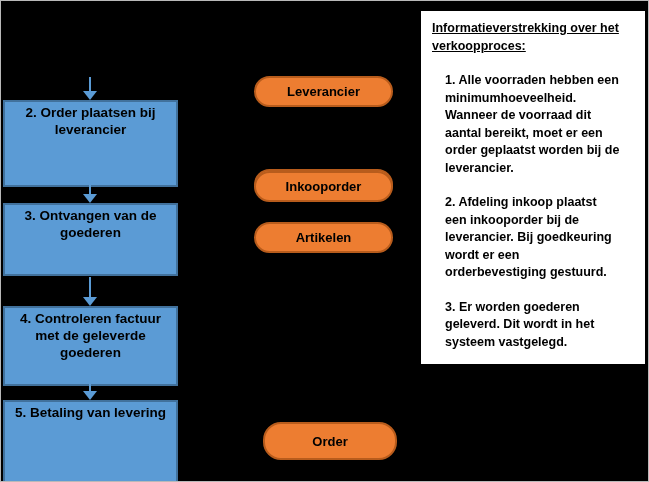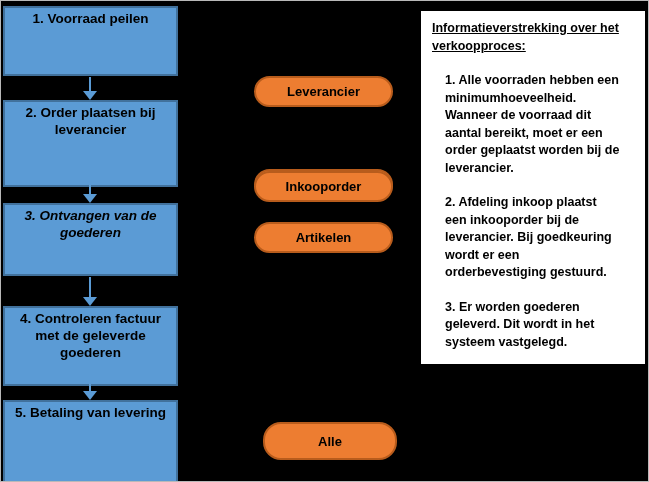--- a/index.html
+++ b/index.html
@@ -24,21 +24,21 @@
     border: 2px solid #41719c;
     color: #000000;
     font-weight: bold;
     font-size: 13.5px;
     line-height: 17px;
     text-align: center;
     padding: 2px 6px 0 6px;
   }
   .step-1 { top: 5px;   height: 70px; }
   .step-2 { top: 99px;  height: 87px; text-align: center; }
-  .step-3 { top: 202px; height: 73px; font-style: italic; }
+  .step-3 { top: 202px; height: 73px; }
   .step-4 { top: 305px; height: 80px; }
   .step-5 { top: 399px; height: 90px; }
 
   
   .arrow {
     position: absolute;
     left: 82px;
     width: 14px;
   }
   .arrow .shaft {
@@ -106,21 +106,20 @@
     text-decoration: underline;
     margin: 4px;
   }
   .info-panel p { margin: 17px; }
 </style>
 </head>
 <body>
 
 <div class="canvas">
 
-  <div class="step step-1">1. Voorraad peilen</div>
 
   <div class="arrow arrow-1">
     <div class="shaft"></div>
     <div class="head"></div>
   </div>
 
   <div class="step step-2">2. Order plaatsen bij leverancier</div>
 
   <div class="arrow arrow-2">
     <div class="shaft"></div>
@@ -140,21 +139,21 @@
     <div class="shaft"></div>
     <div class="head"></div>
   </div>
 
   <div class="step step-5">5. Betaling van levering</div>
 
   <div class="pill pill-1">Leverancier</div>
   <div class="pill pill-2">Orderbevestiging</div>
   <div class="pill pill-3">Inkooporder</div>
   <div class="pill pill-4">Artikelen</div>
-  <div class="pill pill-5">Alle</div>
+  <div class="pill pill-5">Order</div>
 
   <div class="info-panel">
     <p class="title">Informatieverstrekking over het verkoopproces:</p>
     <p>1. Alle voorraden hebben een minimumhoeveelheid. Wanneer de voorraad dit aantal bereikt, moet er een order geplaatst worden bij de leverancier.</p>
     <p>2. Afdeling inkoop plaatst een inkooporder bij de leverancier. Bij goedkeuring wordt er een orderbevestiging gestuurd.</p>
     <p>3. Er worden goederen geleverd. Dit wordt in het systeem vastgelegd.</p>
   </div>
 
 </div>
 

